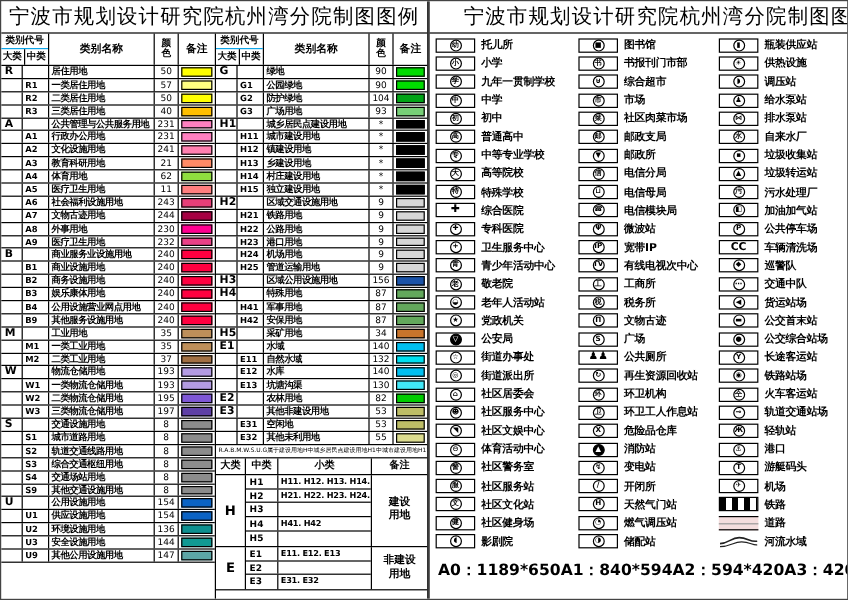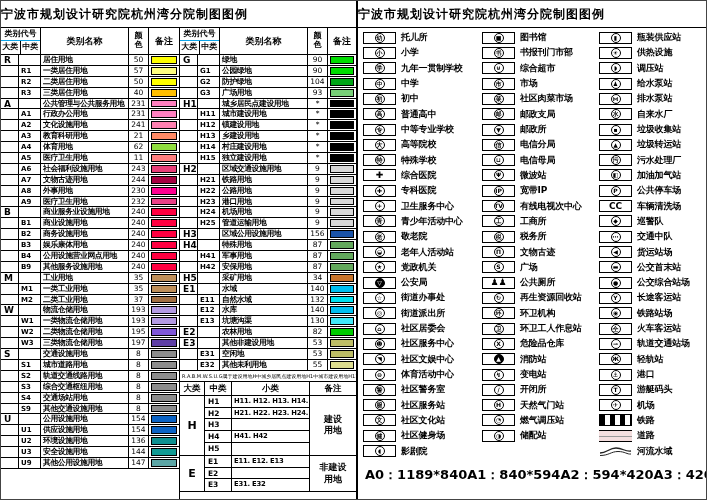--- a/index.html
+++ b/index.html
@@ -6,22 +6,22 @@
   * { box-sizing:border-box; }
   #page {
     position:relative; width:707px; height:500px; background:#fff;
     border:1px solid #444; display:flex; overflow:hidden;
     font-family:"DejaVu Sans", sans-serif; color:#000;
   }
   .panel-left { width:357px; height:100%; border-right:1px solid #000; display:flex; flex-direction:column; }
   .spacer { width:2px; background:#fff; }
   .panel-right { flex:1; height:100%; border-left:1px solid #000; display:flex; flex-direction:column; }
 
-  .title { height:27px; line-height:27px; font-weight:bold;
-           font-size:12px; letter-spacing:1px; border-bottom:1px solid #000; white-space:nowrap; overflow:hidden; }
+  .title { height:27px; line-height:27px; text-align:center; font-weight:normal;
+           font-size:17px; letter-spacing:1px; border-bottom:1px solid #000; white-space:nowrap; overflow:hidden; }
 
   .lt-body { display:flex; flex:1; }
   .group { width:178px; display:flex; flex-direction:column; }
   .group.g2 { width:177px; border-left:1px solid #000; }
 
   .hdr { display:flex; height:27px; border-bottom:1px solid #000; font-weight:bold; text-align:center; }
   .hdr-code { width:40px; border-right:1px solid #000; display:flex; flex-direction:column; }
   .hdr-code-top { height:13px; border-bottom:1px solid #0ea5e9; line-height:12px; font-size:8px; }
   .hdr-code-bot { display:flex; flex:1; font-size:8px; }
   .hdr-code-bot > div { width:50%; line-height:12px; }
@@ -998,20 +998,26 @@
             <div class="llabel">电信分局</div>
           </div>
           <div class="litem">
             <div class="libox ">
               <div class="lcirc">⊔</div>
             </div>
             <div class="llabel">电信母局</div>
           </div>
           <div class="litem">
             <div class="libox ">
+              <div class="lcirc">☎</div>
+            </div>
+            <div class="llabel">电信模块局</div>
+          </div>
+          <div class="litem">
+            <div class="libox ">
               <div class="lcirc">Ψ</div>
             </div>
             <div class="llabel">微波站</div>
           </div>
           <div class="litem">
             <div class="libox ">
               <div class="lcirc">IP</div>
             </div>
             <div class="llabel">宽带IP</div>
           </div>
@@ -1276,19 +1282,19 @@
               <svg width="33" height="12" viewBox="0 0 33 12">
                 <path d="M1 8 C8 8 10 3 17 3 C24 3 26 7 32 6" fill="none" stroke="#222" stroke-width="1.3"></path>
                 <path d="M1 10.5 C10 10.5 12 6.5 19 6.5 C26 6.5 28 9.5 32 9" fill="none" stroke="#222" stroke-width="1"></path>
               </svg>
             </div>
             <div class="llabel">河流水域</div>
           </div>
         </div>
       </div>
     <div class="legend-footer" id="legendfooter">
-        <span>A0：1189*840</span>
+        <span>A0：1189*650</span>
         <span>A1：840*594</span>
         <span>A2：594*420</span>
         <span>A3：420*297</span>
       </div>
   </div>
 </div>
 
 </body></html>

